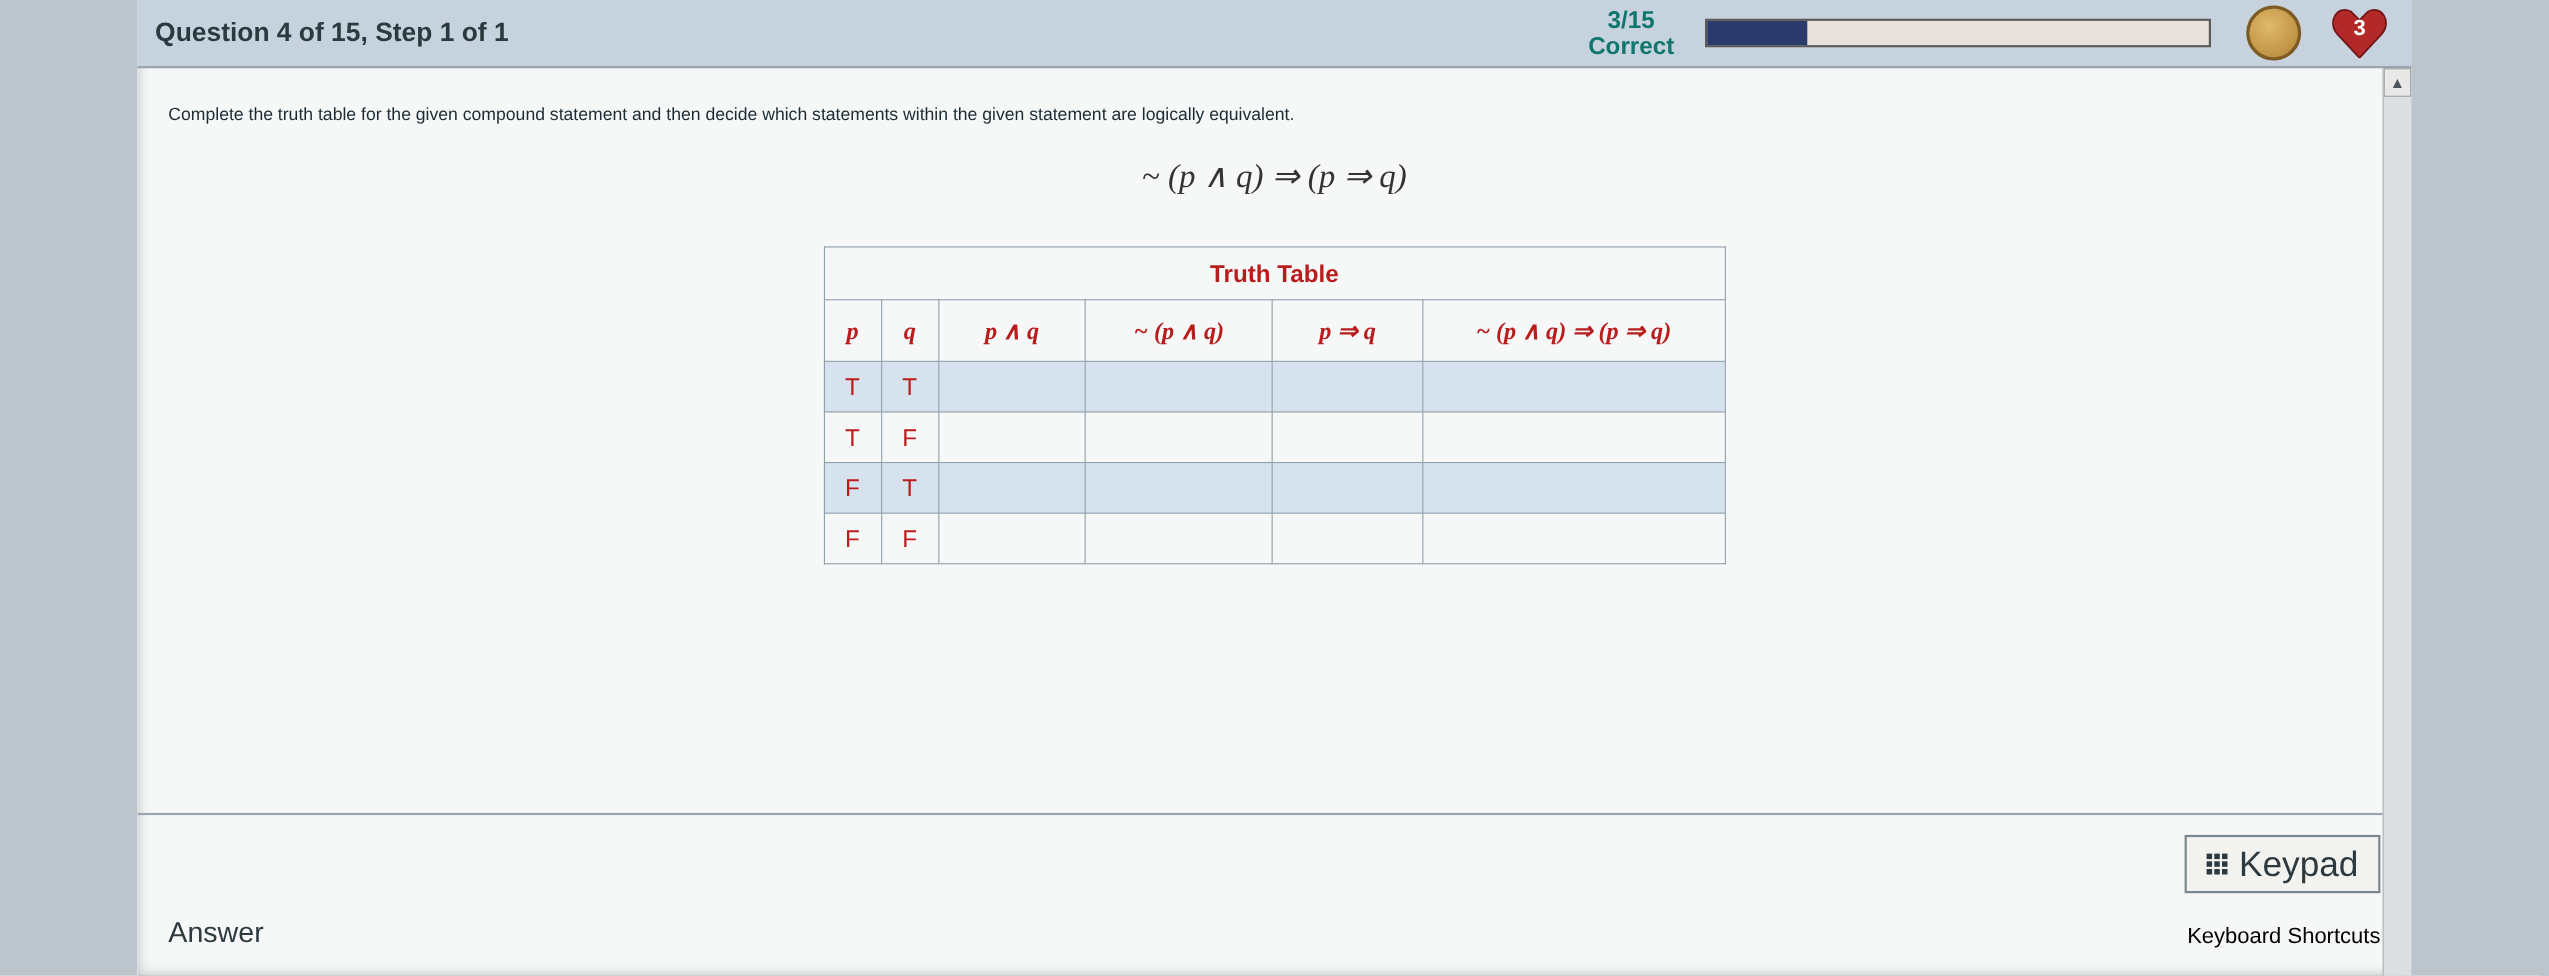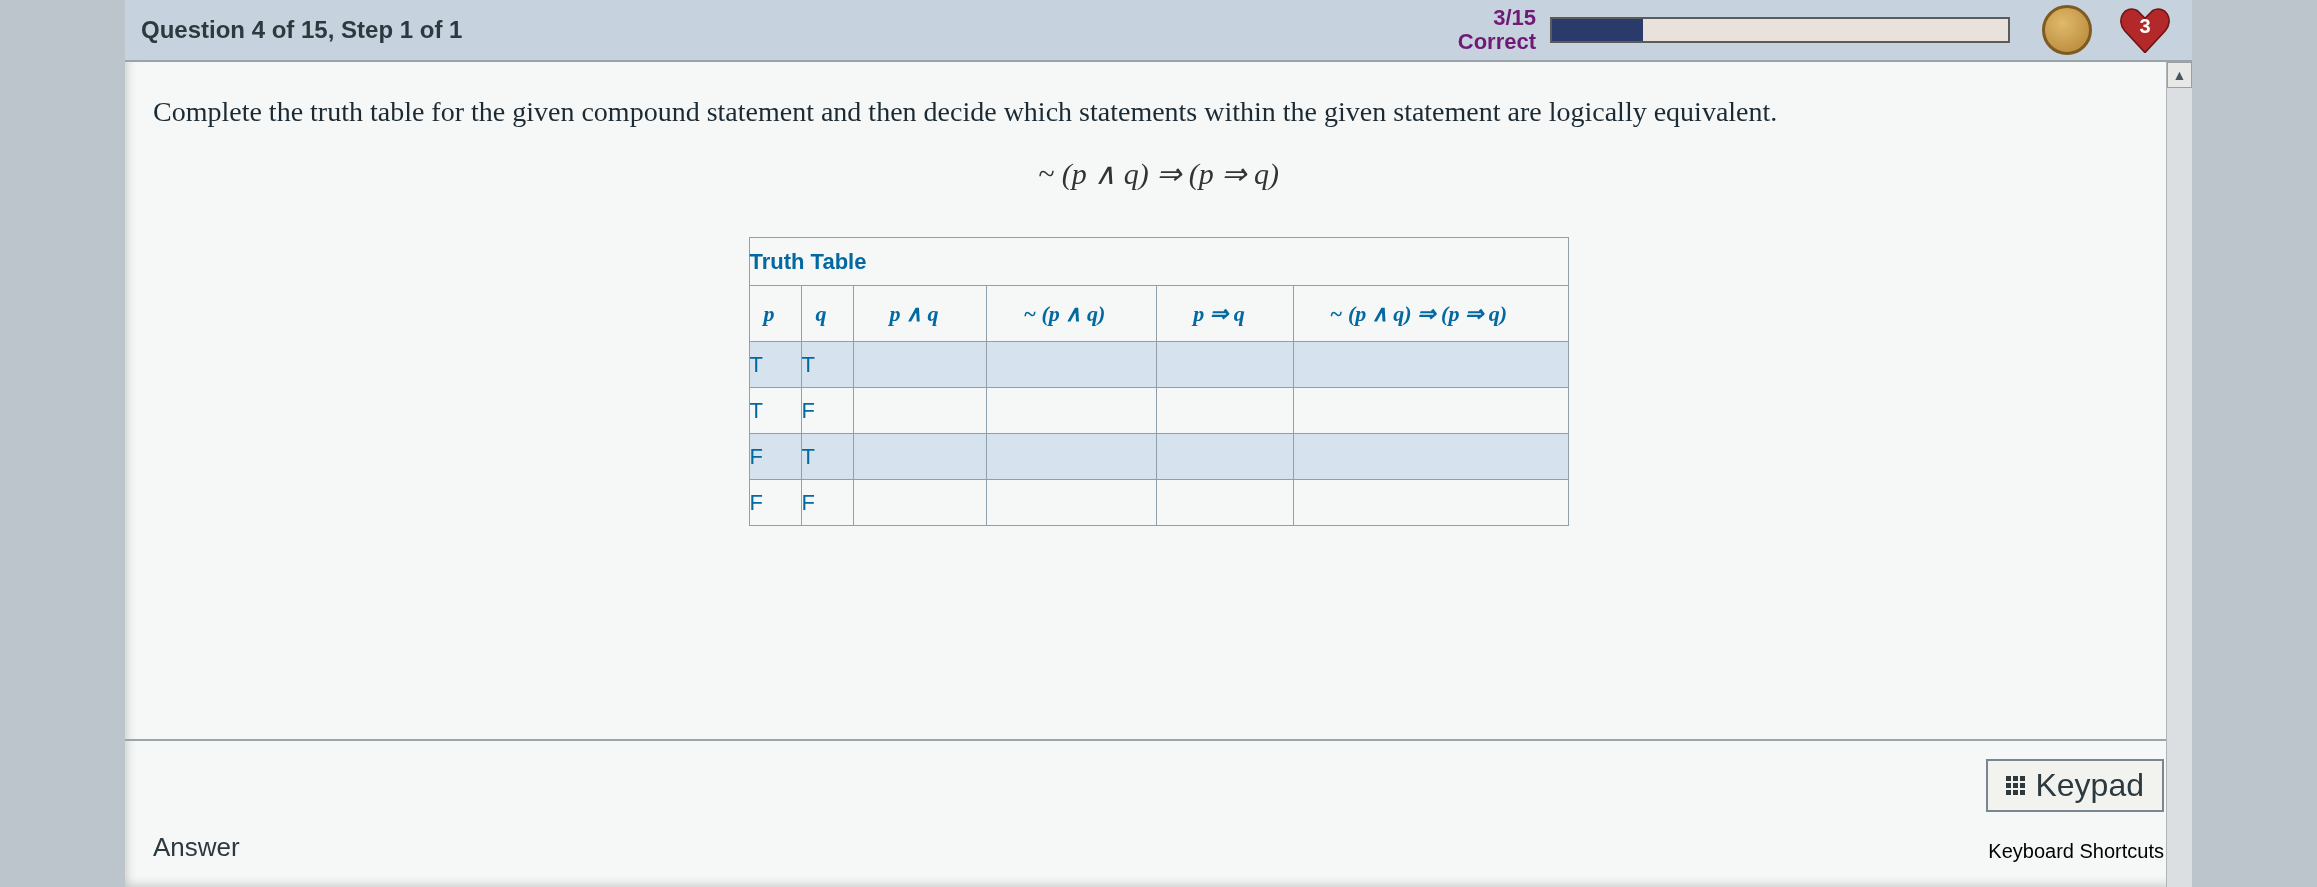--- a/index.html
+++ b/index.html
@@ -25,25 +25,25 @@
     border-bottom: 2px solid #9aa5ab;
     padding: 0 22px 0 16px;
   }
   .question-title {
     flex: 1;
     font-weight: bold;
     color: #2c3a40;
     font-size: 24px;
   }
   .score-block {
-    text-align: right;
-    color: #701a75;
+    text-align: center;
+    color: #0f766e;
     font-size: 22px;
     font-weight: bold;
-    margin-right: 14px;
+    margin-right: 28px;
     line-height: 1.1;
   }
   .progress-outer {
     width: 460px;
     height: 26px;
     border: 2px solid #5b5b5b;
     background: #e9e2dc;
     margin-right: 32px;
     position: relative;
   }
@@ -71,45 +71,44 @@
     color:#fff; font-weight:bold; font-size:20px;
     top: 8px; left: 0; right:0; text-align:center;
   }
   .content {
     padding: 34px 28px 0 28px;
     height: calc(100% - 62px);
     overflow: hidden;
     position: relative;
   }
   .prompt {
-    font-size: 28px;
+    font-size: 16px;
     color: #1c2b33;
-    font-family: Liberation Serif, serif;
   }
   .formula {
     text-align: center;
     font-family: "Times New Roman", serif;
     font-style: italic;
     font-size: 30px;
     color: #333;
     margin-top: 28px;
   }
   .table-wrap {
     margin: 46px auto 0 auto;
     width: 820px;
   }
   table.truth {
     border-collapse: collapse;
     width: 100%;
   }
   table.truth th, table.truth td {
     border: 1px solid #8fa0aa;
-    text-align: left;
+    text-align: center;
     font-size: 22px;
-    color: #0369a1;
+    color: #b91c1c;
   }
   table.truth .title-row th {
     height: 48px;
     font-weight: bold;
     background: #f6f7f7;
   }
   table.truth thead .hdr th {
     height: 56px;
     font-family: "Times New Roman", serif;
     font-style: italic;

